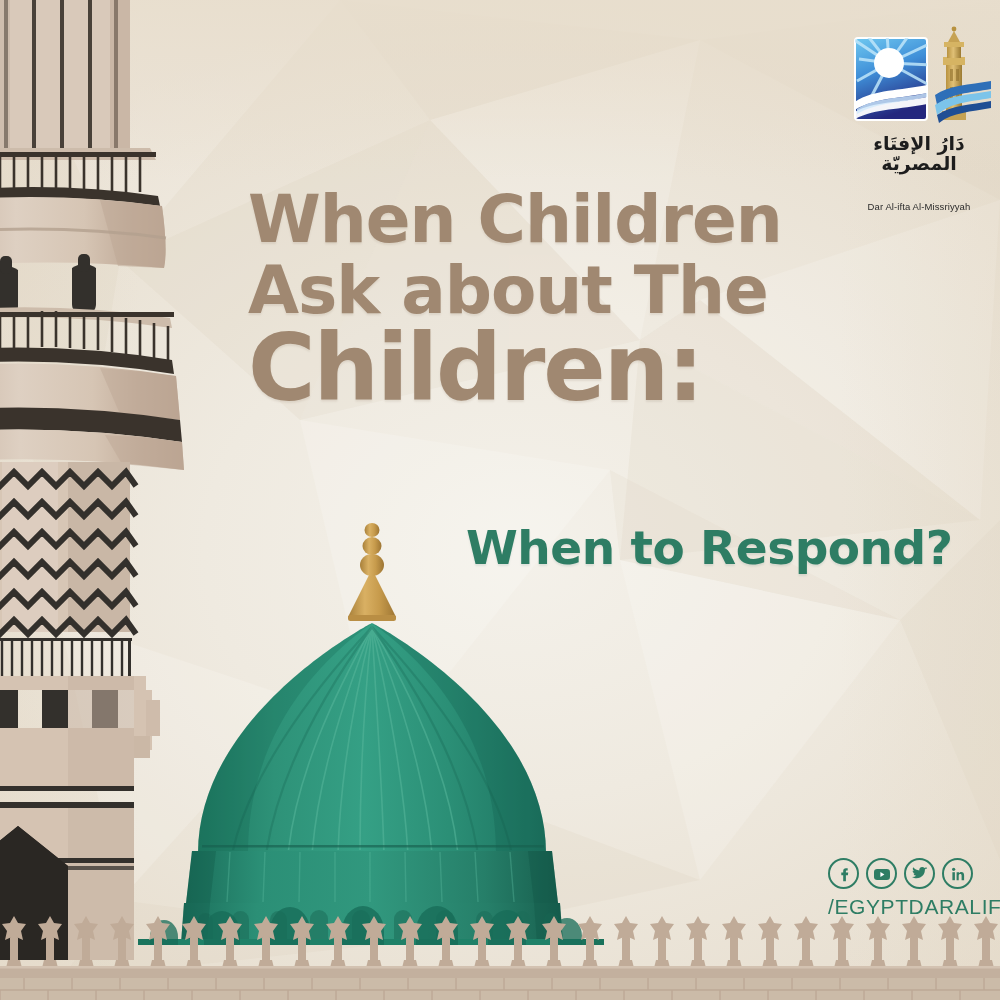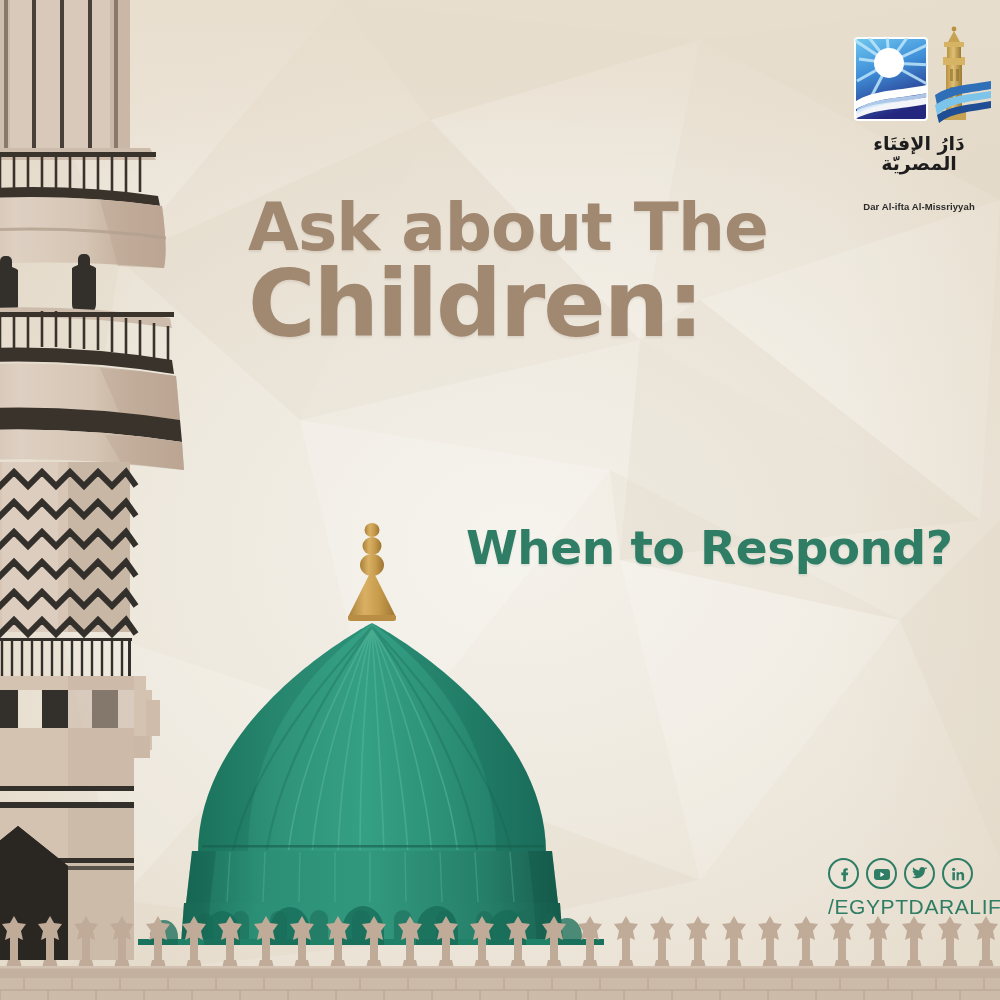--- a/index.html
+++ b/index.html
@@ -29,21 +29,21 @@
   }
 
   
   .logo{position:absolute;left:843px;top:25px;width:152px;height:170px;}
   .logo-emblem{position:absolute;left:0;top:0;width:152px;height:105px;}
   .logo-ar{
     position:absolute;left:0;top:103px;width:152px;height:48px;
   }
   .logo-en{
     position:absolute;left:0;top:176px;width:152px;
-    text-align:center;font-size:9.5px;font-weight:bold;color:#2b2b2b;
+    text-align:center;font-size:9.5px;font-weight:normal;color:#2b2b2b;
     letter-spacing:.1px;white-space:nowrap;
   }
 
   
   .headline{
     position:absolute;left:248px;top:188px;width:730px;
     font-family:"DejaVu Sans",sans-serif;
   }
   .hl-line{
     color:#a08871;
@@ -591,20 +591,21 @@
 
     <svg class="logo-ar" viewBox="0 0 152 48">
       <text x="76" y="22" text-anchor="middle" font-family="DejaVu Sans, sans-serif" font-size="19" font-weight="bold" fill="#1d1d1d" direction="rtl">دَارُ الإفتَاء</text>
       <text x="76" y="42" text-anchor="middle" font-family="DejaVu Sans, sans-serif" font-size="19" font-weight="bold" fill="#1d1d1d" direction="rtl">المصريّة</text>
     </svg>
 
     <div class="logo-en">Dar Al-ifta Al-Missriyyah</div>
   </div>
 
   <div class="headline">
+    <div class="hl-line hl1">When Children</div>
     <div class="hl-line hl2">Ask about The</div>
     <div class="hl-line hl3">Children:</div>
   </div>
 
   <div class="subhead">When to Respond?</div>
 
   <div class="social">
     <div class="social-row">
 
       <div class="sicon">

